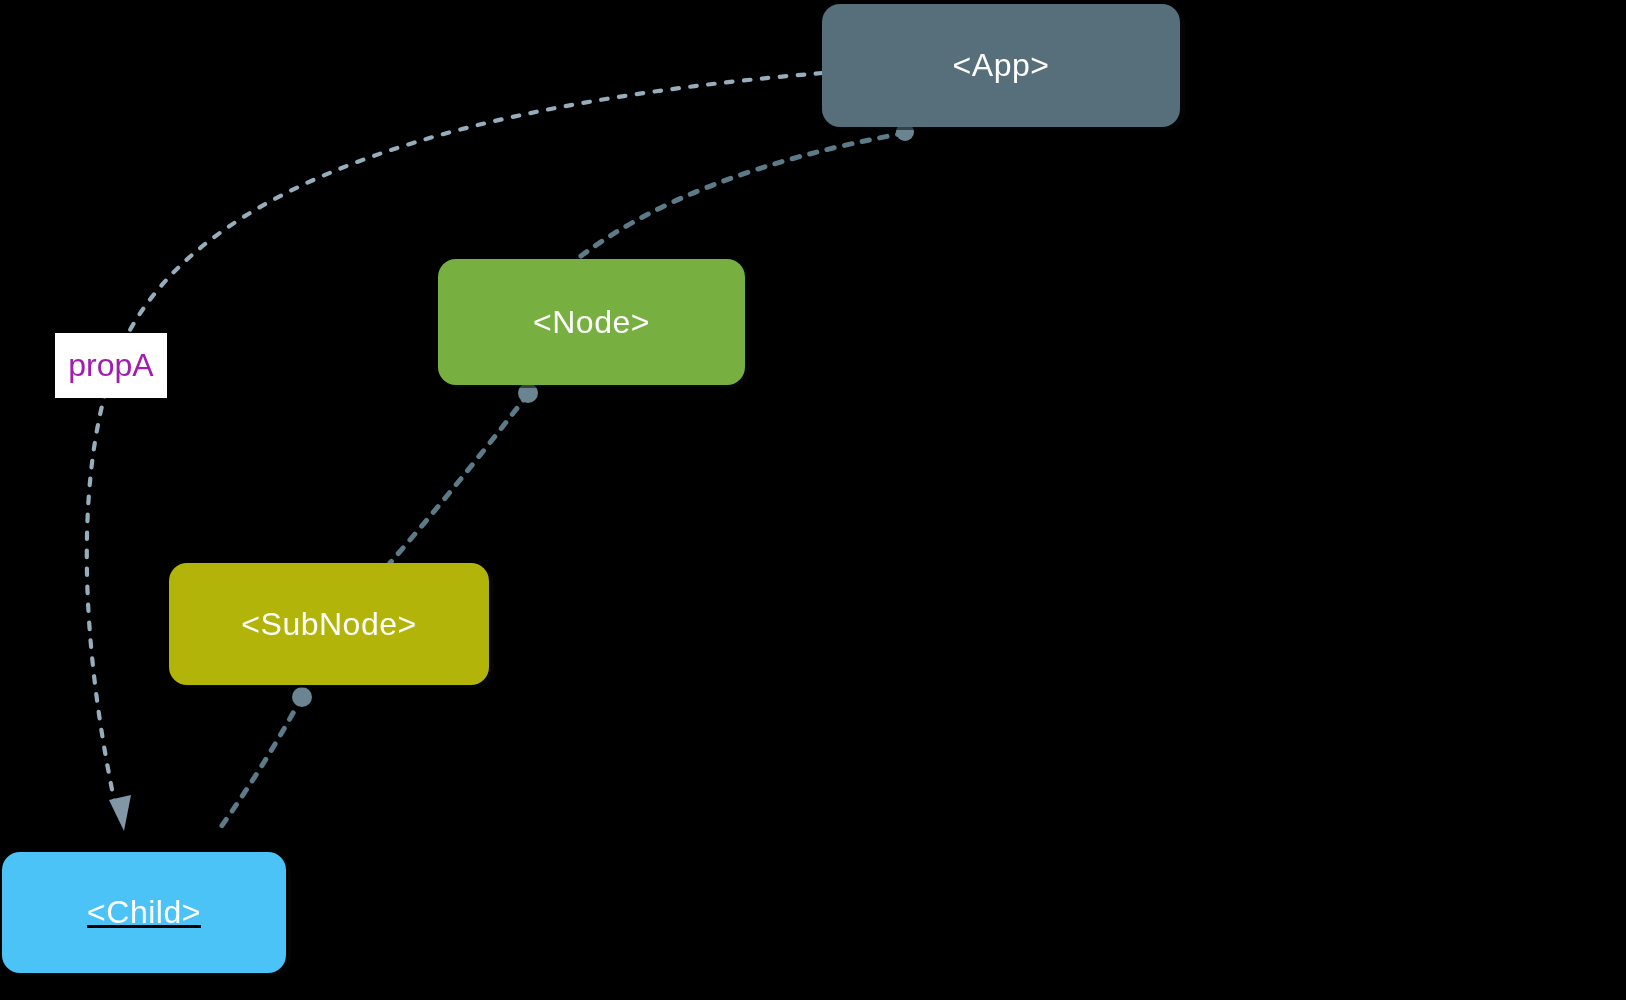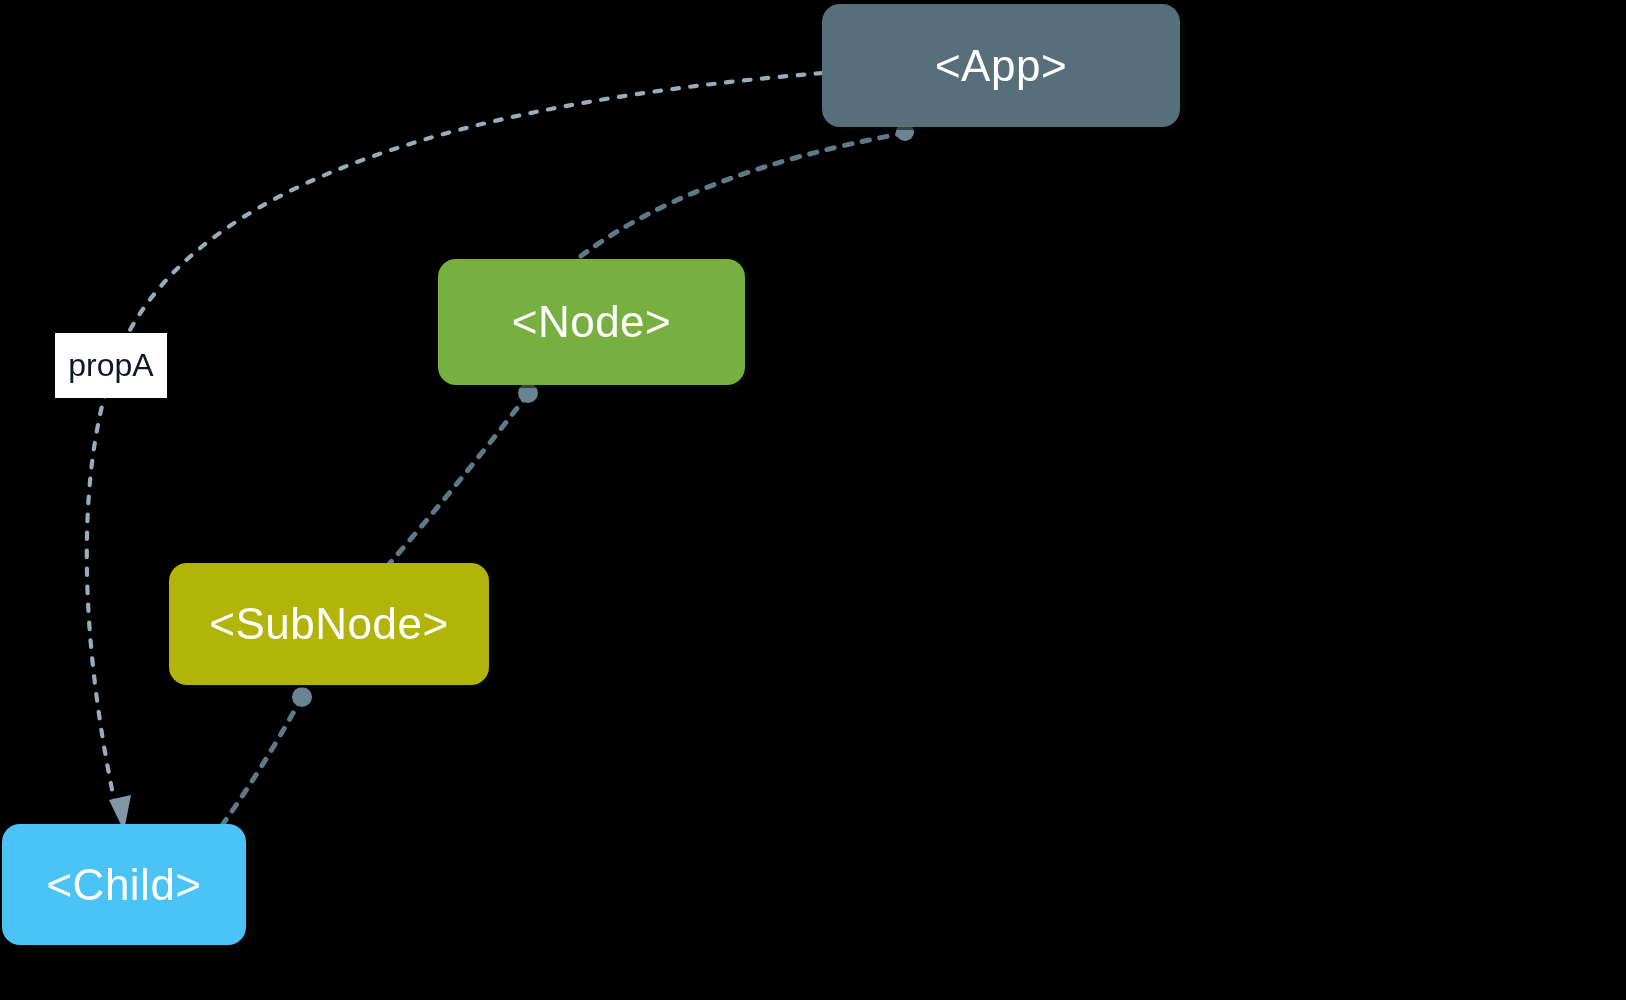--- a/index.html
+++ b/index.html
@@ -27,29 +27,29 @@
   .node-box {
     position: absolute;
     border-radius: 18px;
     display: flex;
     align-items: center;
     justify-content: center;
     box-shadow: 5px 3px 0 rgba(10, 10, 10, 0.55);
   }
   .node-label {
     color: #ffffff;
-    font-size: 44px;
+    font-size: 32px;
     font-weight: 400;
     letter-spacing: 0.5px;
     white-space: nowrap;
   }
   #box-app     { left: 822px; top: 4px;   width: 358px; height: 123px; background: #576e7b; }
   #box-node    { left: 413px; top: 259px; width: 307px; height: 126px; background: #77b041; margin-left: 25px; }
   #box-subnode { left: 169px; top: 563px; width: 320px; height: 122px; background: #b2b40a; }
-  #box-child   { left: 2px;   top: 824px; width: 244px; height: 121px; background: #4bc3f6; }
+  #box-child   { left: 2px;   top: 852px; width: 284px; height: 121px; background: #4bc3f6; text-decoration: underline; }
   #edge-label-propa {
     position: absolute;
     left: 55px;
     top: 333px;
     width: 112px;
     height: 65px;
     background: #ffffff;
     display: flex;
     align-items: center;
     justify-content: center;
@@ -89,16 +89,16 @@
 
   <div id="box-subnode" class="node-box" style="background: rgb(178, 180, 10);">
     <span class="node-label">&lt;SubNode&gt;</span>
   </div>
 
   <div id="box-child" class="node-box" style="background: rgb(75, 195, 246);">
     <span class="node-label">&lt;Child&gt;</span>
   </div>
 
   <div id="edge-label-propa" style="background: rgb(255, 255, 255);">
-    <span style="color: #0f172a;">propA</span>
+    <span style="color: #a21caf;">propA</span>
   </div>
 
 </div>
 
 </body></html>

